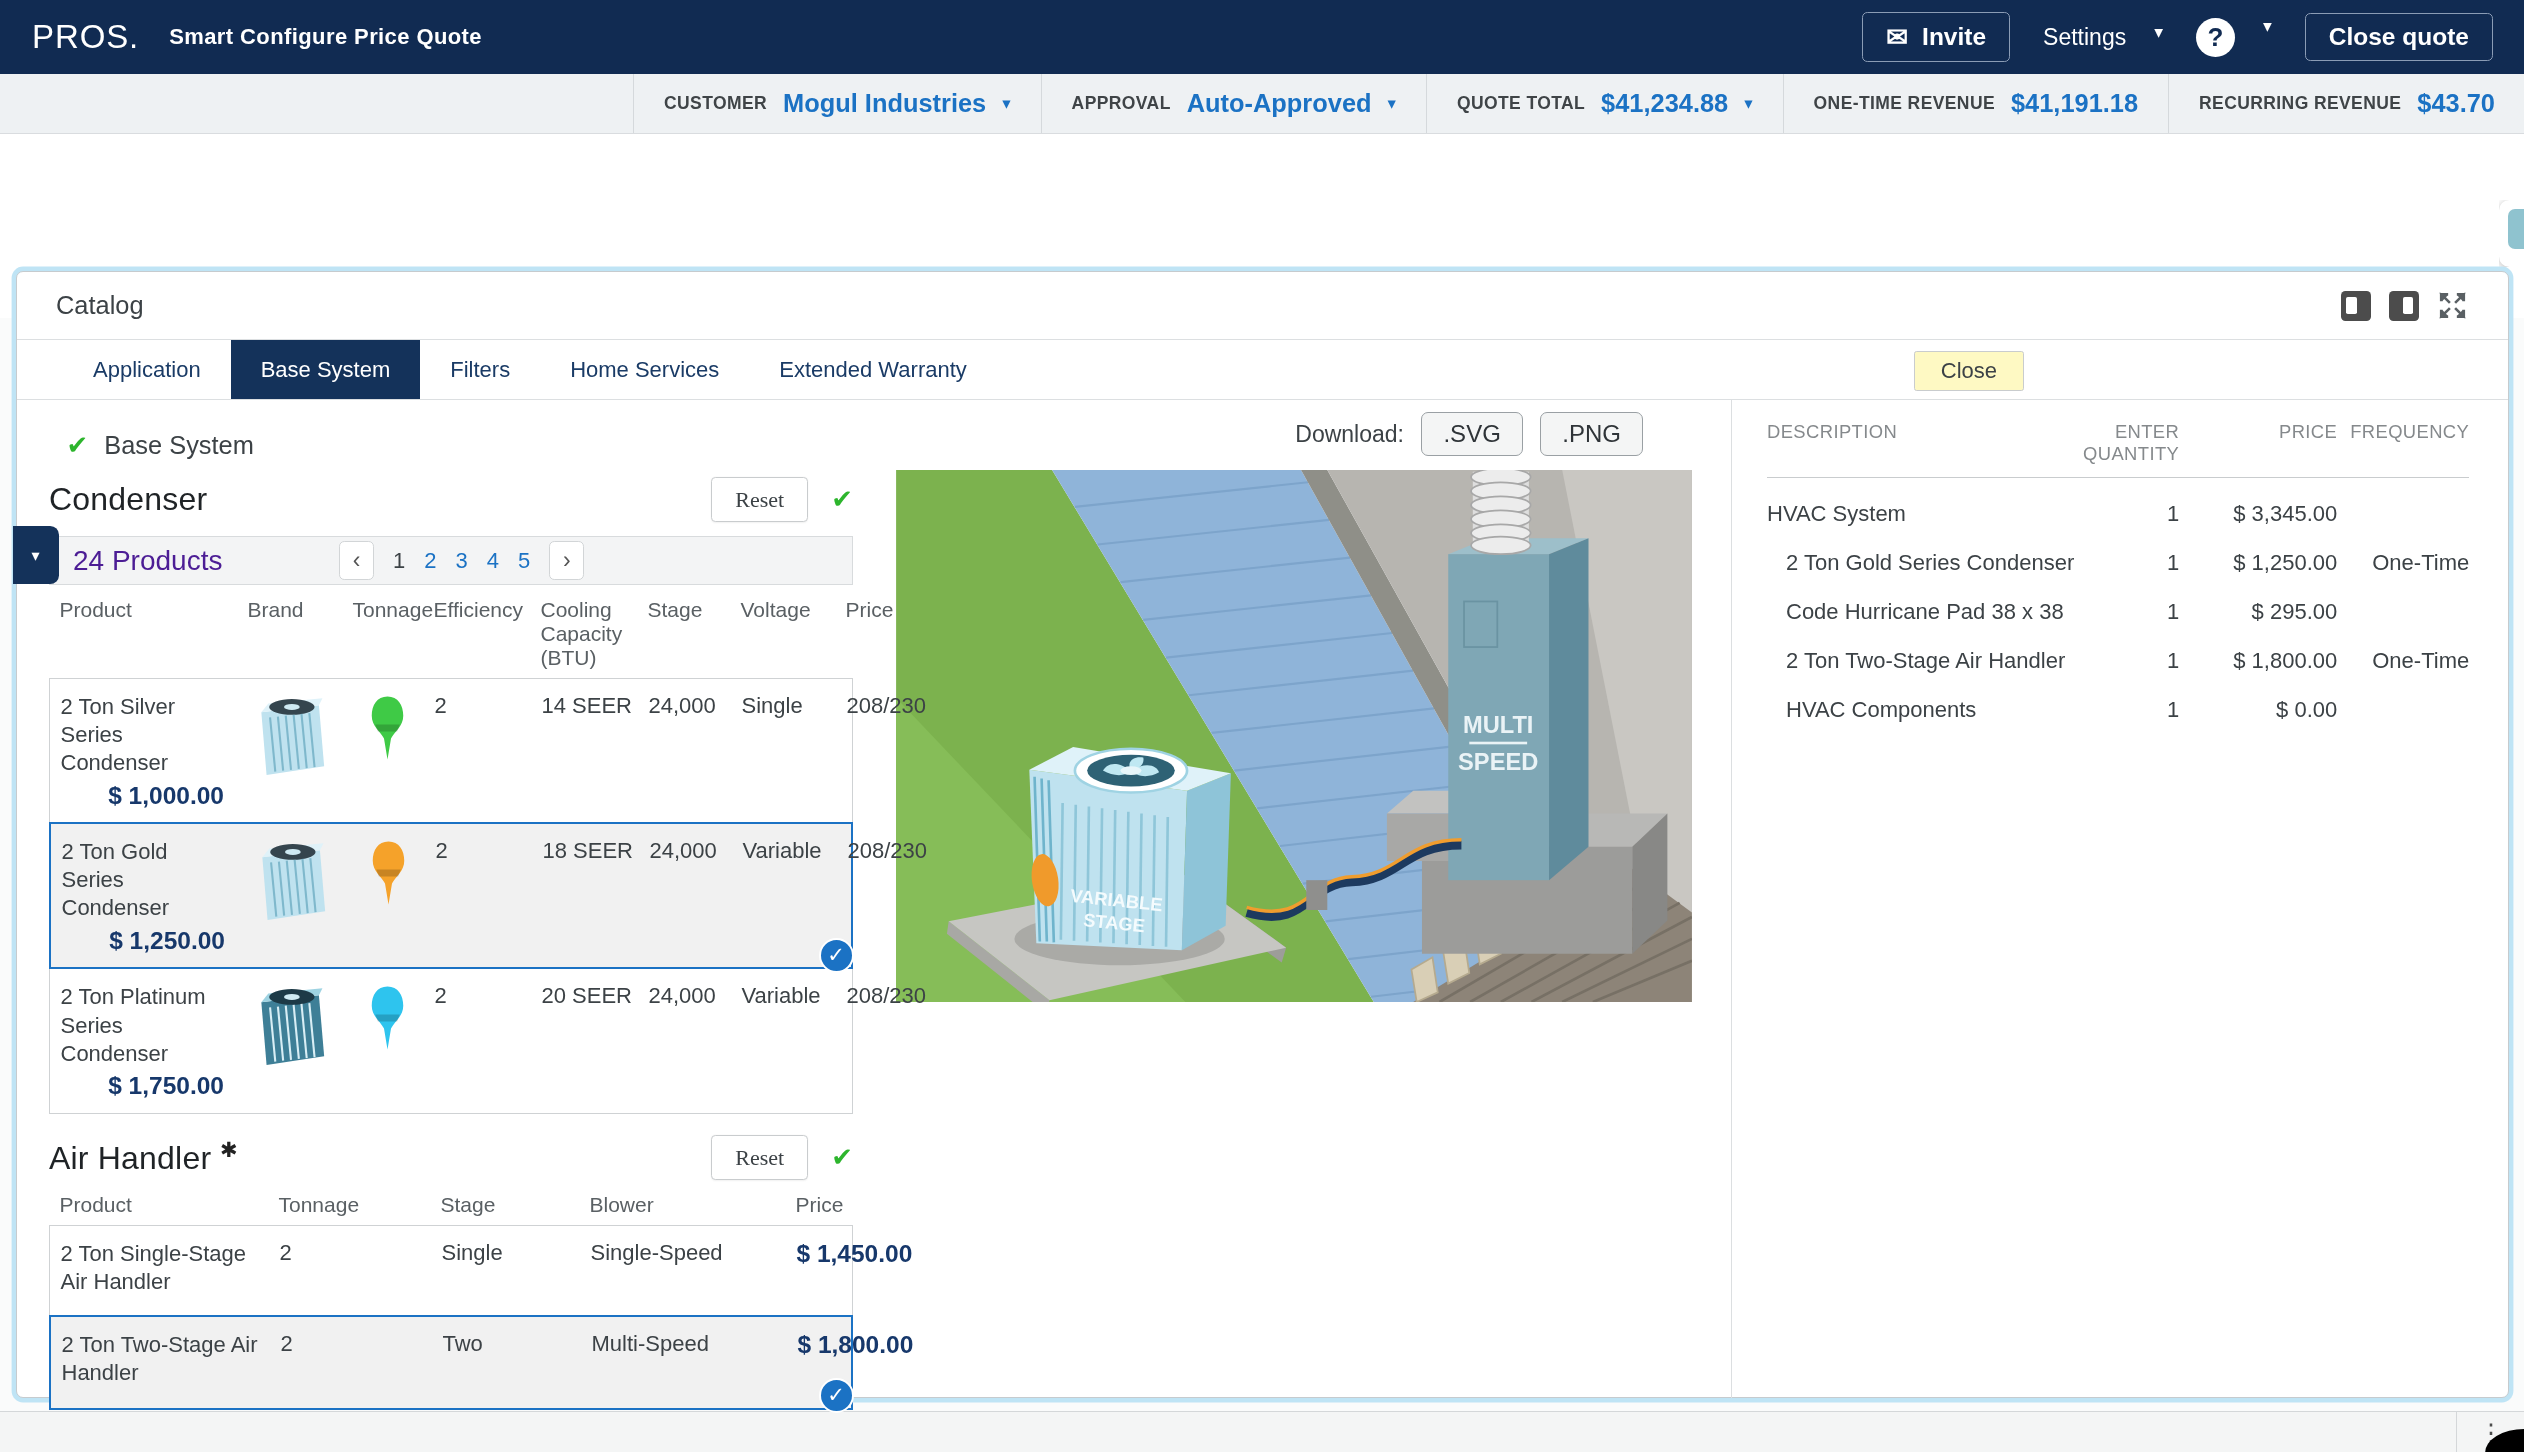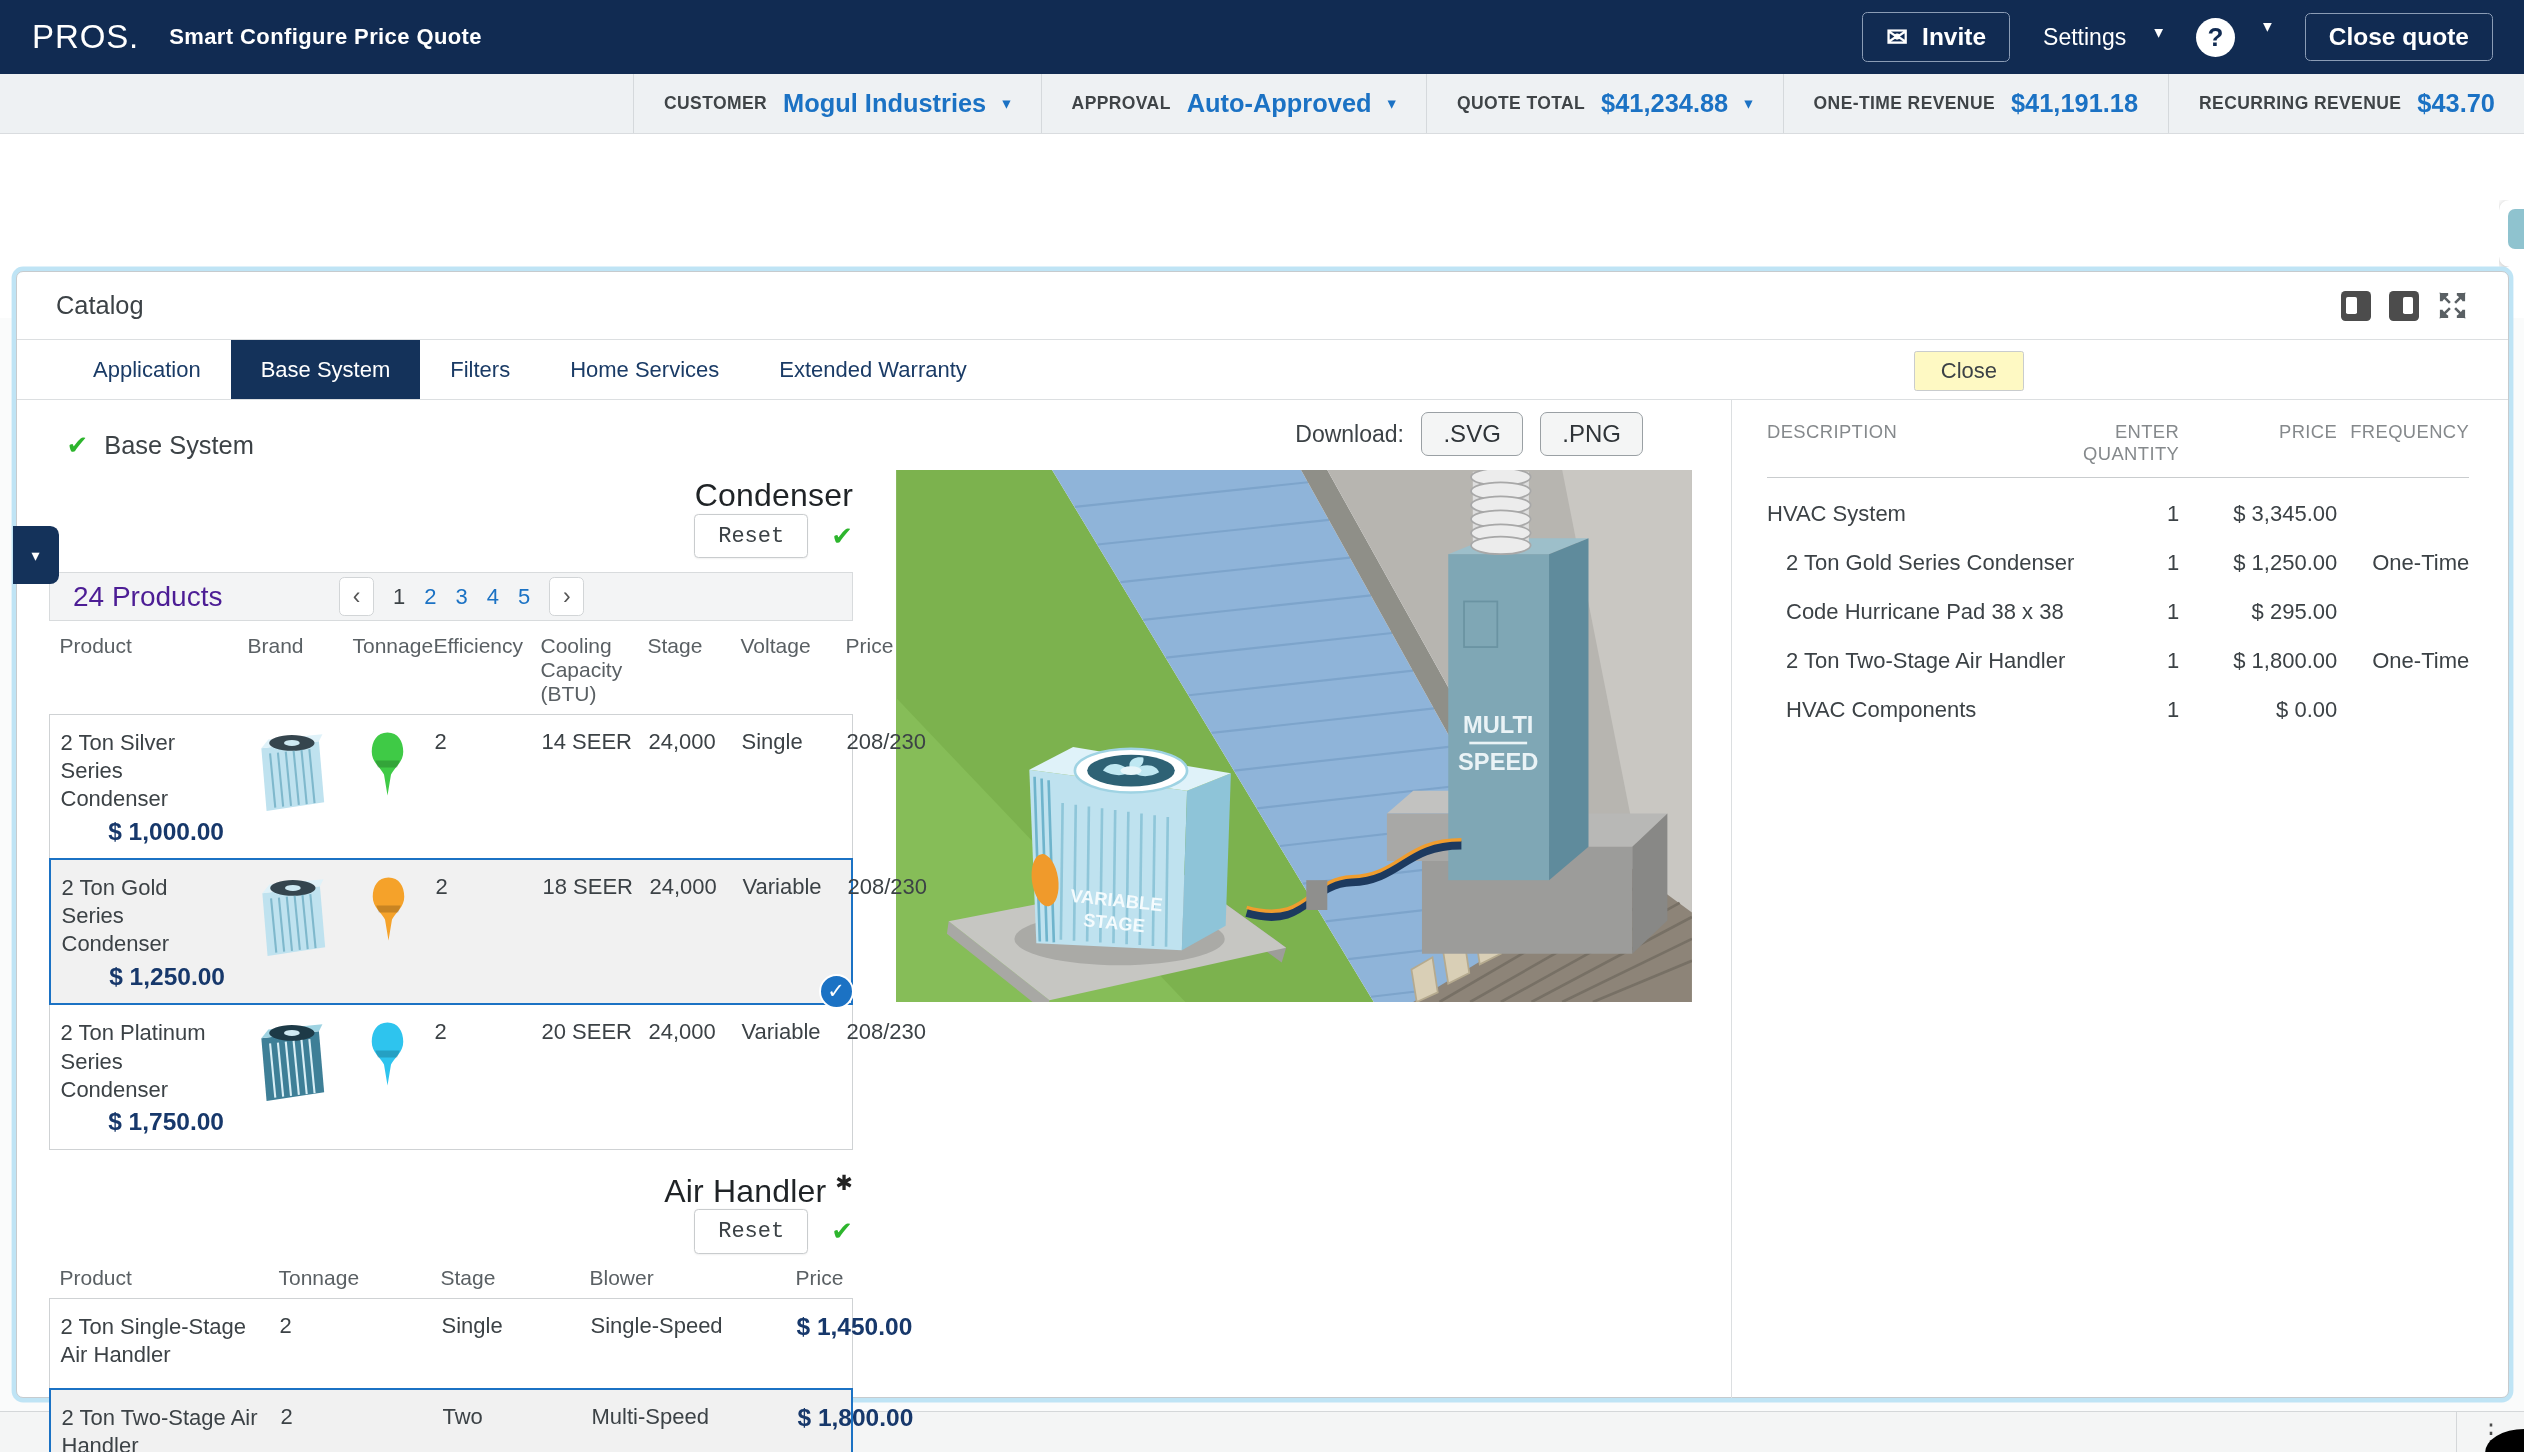--- a/index.html
+++ b/index.html
@@ -103,27 +103,27 @@
   .left-drop-tab {
     position:absolute; left:-4.4px; top:126px; width:46px; height:58px; background:#14325a;
     border-radius:0 8.8px 8.8px 0; color:#fff; display:flex; align-items:center; justify-content:center;
     font-size:16px; cursor:pointer; z-index:3;
   }
   
   .col-left { width:868px; padding:17.5px 32px 0 32px; flex:none; }
   .section-head { display:flex; align-items:center; gap:16px; margin:12.3px 0 7px 17.5px; }
   .check-green { color:#2db52d; font-size:26px; }
   .section-head-label { font-size:25.4px; color:#3c4246; }
-  .group-row { display:flex; align-items:flex-end; margin-top:16px;flex-direction:column; }
+  .group-row { display:flex; align-items:center; margin-top:16px; }
   .group-title { font-size:32px; color:#1f2326; letter-spacing:0.2px; }
   .group-title .req { font-size:21px; vertical-align:super; margin-left:8.8px; color:#222; }
   .group-right { margin-left:auto; display:flex; align-items:center; gap:23px; }
   .reset-btn {
     border:0.9px solid #c9ccce; border-radius:4.4px; background:#fff; font-size:22px; color:#3c4246;
-    padding:8.8px 23px; font-family:Liberation Mono, monospace; cursor:pointer; box-shadow:0 0.9px 1.8px rgba(0,0,0,.06);
+    padding:8.8px 23px; font-family:Liberation Serif, serif; cursor:pointer; box-shadow:0 0.9px 1.8px rgba(0,0,0,.06);
   }
   .products-bar {
     margin-top:14px; height:49px; background:#f3f4f5; border:0.9px solid #d8dbdd;
     display:flex; align-items:center; padding:0 23px; position:relative;
   }
   .products-count { font-size:28px; color:#4c1d95; }
   .pager { position:absolute; left:289px; display:flex; align-items:center; gap:19px; }
   .pager-btn {
     width:35px; height:39px; background:#fff; border:0.9px solid #d2d5d7; border-radius:5.3px;
     font-size:23px; color:#555; display:flex; align-items:center; justify-content:center; cursor:pointer;

